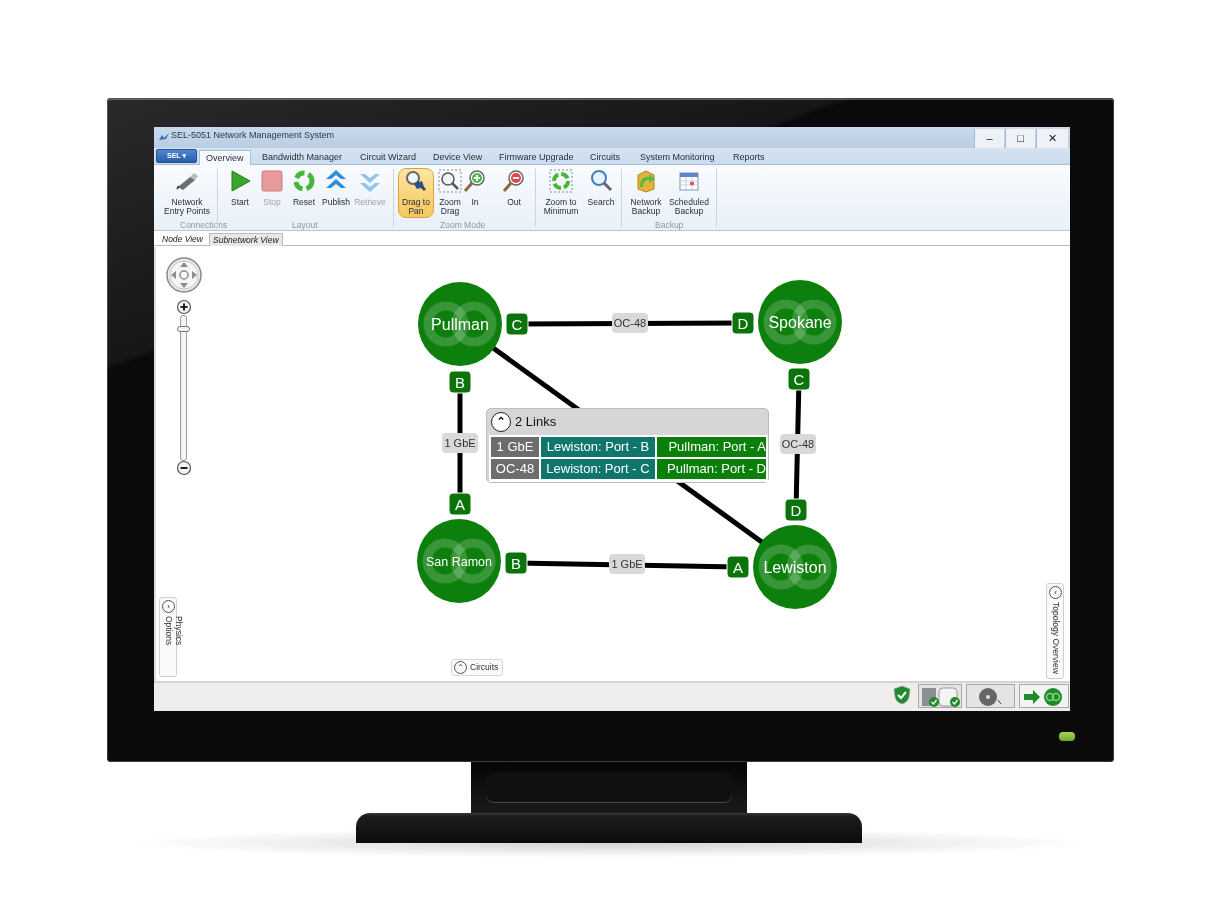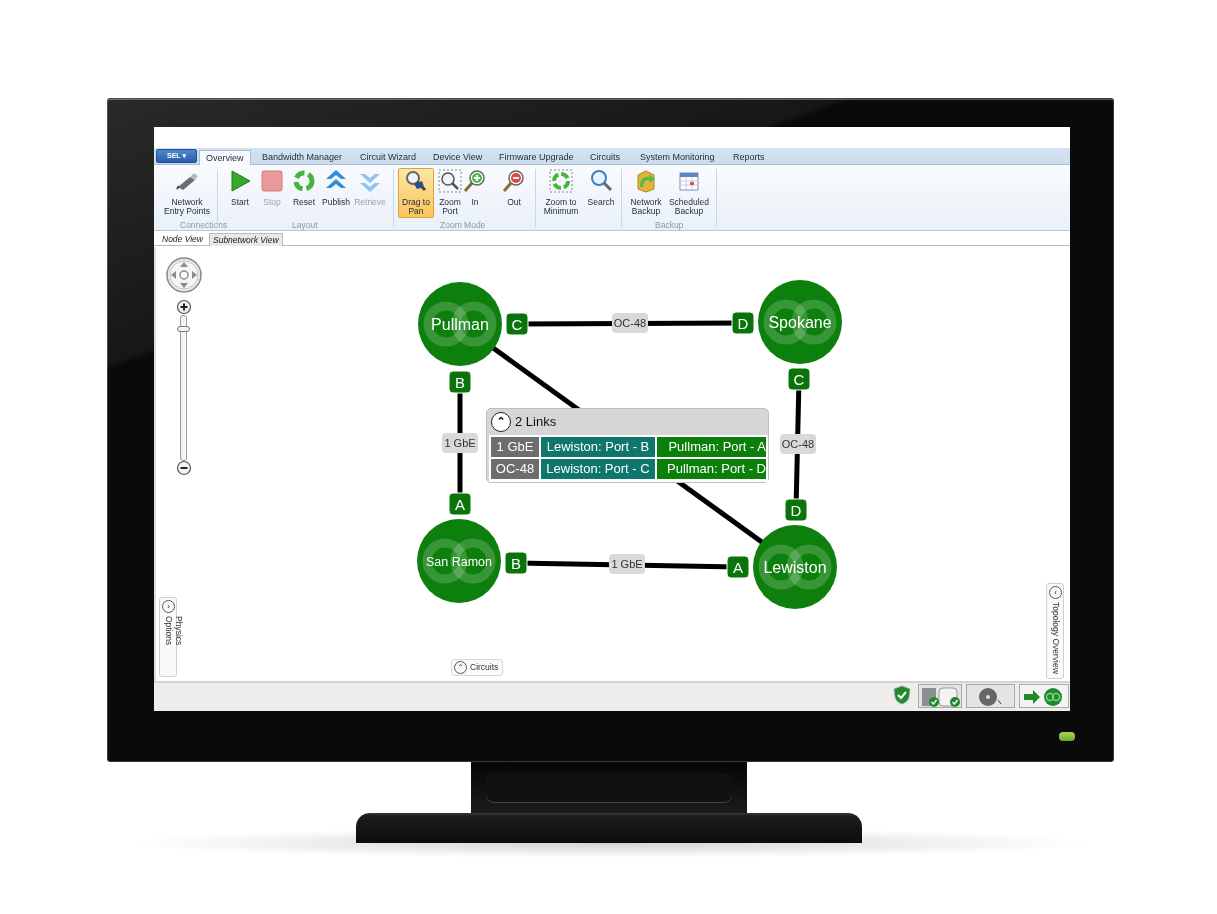--- a/index.html
+++ b/index.html
@@ -41,21 +41,21 @@
     background: linear-gradient(#4f86d0, #2a5eaa); border: 1px solid #234f93;
     color: #fff; font-size: 7px; text-align: center; line-height: 12px; font-weight: bold; }
   .tab { position: absolute; top: 2px; height: 15px; font-size: 9px; color: #1e2a38; line-height: 15px; padding: 0 6px; }
   .tab.active { background: #f6f9fd; border: 1px solid #a8bfd8; border-bottom: none; height: 16px; }
 
   .ribbon { position: absolute; left: 0; top: 38px; width: 100%; height: 66px;
     background: linear-gradient(#f9fbfe, #e9f0f8); border-bottom: 1px solid #b5c7db; }
   .rbtn { position: absolute; top: 4px; text-align: center; font-size: 8.5px; color: #1e2a38; line-height: 9px; }
   .rbtn .ico { width: 24px; height: 24px; margin: 0 auto 3px auto; position: relative; }
   .rbtn.disabled { color: #9aa3ad; }
-  .rbtn.selected { background: linear-gradient(#fde6a3, #f8c65d); border: 1px solid #d9a43c; border-radius: 2px; padding: 0 1px 1px 1px; }
+  .rbtn.selected { background: linear-gradient(#fde6a3, #f8c65d); border: 1px solid #d9a43c; border-radius: 8px; padding: 0 1px 1px 1px; }
   .group-label { position: absolute; top: 55px; font-size: 8.5px; color: #8c98a6; }
   .group-sep { position: absolute; top: 4px; width: 1px; height: 58px; background: #c9d6e4; }
 
   .viewtabs { position: absolute; left: 0; top: 105px; width: 100%; height: 14px; border-bottom: 1px solid #bbb; background: #fff; font-style: italic; }
   .vtab { position: absolute; top: 1px; height: 13px; font-size: 8.5px; line-height: 12px; padding: 0 3px; color: #222; }
   .vtab.inactive { background: #e8e8e8; border: 1px solid #bbb; border-bottom: none; }
 
   .canvas { position: absolute; left: 0; top: 120px; width: 100%; height: 434px; background: #fff; border-left: 2px solid #ddd; }
   .statusbar { position: absolute; left: 0; top: 554px; width: 100%; height: 30px; background: #efedeb; border-top: 2px solid #d6d3d0; }
 
@@ -95,20 +95,29 @@
 <div class="monitor-shadow"></div>
 <div class="bezel"></div>
 <div class="bezel-gloss"></div>
 <div class="power-led"></div>
 <div class="stand-neck"></div>
 <div class="stand-slot"></div>
 <div class="stand-base"></div>
 
 <div class="screen">
 
+  <div class="titlebar">
+    <svg class="app-icon" viewBox="0 0 10 8">
+      <path d="M0 7 L3 2 L5 5 L10 0 L7 6 Z" fill="#3a6fb5"></path>
+    </svg>
+    <span class="title">SEL-5051 Network Management System</span>
+    <div class="winbtn min">–</div>
+    <div class="winbtn max">□</div>
+    <div class="winbtn close">✕</div>
+  </div>
 
   <div class="tabbar">
     <div class="app-menu">SEL ▾</div>
     <div class="tab active" style="left:45px;">Overview</div>
     <div class="tab" style="left:102px;">Bandwidth Manager</div>
     <div class="tab" style="left:200px;">Circuit Wizard</div>
     <div class="tab" style="left:273px;">Device View</div>
     <div class="tab" style="left:339px;">Firmware Upgrade</div>
     <div class="tab" style="left:430px;">Circuits</div>
     <div class="tab" style="left:480px;">System Monitoring</div>
@@ -173,21 +182,21 @@
       <div>Drag to</div>
       <div>Pan</div>
     </div>
     <div class="rbtn" style="left:282px;width:28px;">
       <svg class="ico" viewBox="0 0 24 24">
         <rect x="1" y="1" width="22" height="22" fill="none" stroke="#888" stroke-dasharray="2 2"></rect>
           <circle cx="10" cy="10" r="6" fill="#eef4fa" stroke="#555" stroke-width="1.5"></circle>
           <path d="M14 14 L20 20" stroke="#555" stroke-width="2.5"></path>
       </svg>
       <div>Zoom</div>
-      <div>Port</div>
+      <div>Drag</div>
     </div>
     <div class="rbtn" style="left:309px;width:24px;">
       <svg class="ico" viewBox="0 0 24 24">
         <circle cx="14" cy="9" r="7" fill="#fff" stroke="#666" stroke-width="1.5"></circle>
           <circle cx="14" cy="9" r="5" fill="#4fb84a"></circle>
           <path d="M14 6 V12 M11 9 H17" stroke="#fff" stroke-width="1.8"></path>
           <path d="M9 14 L2 22" stroke="#8a6a3a" stroke-width="3"></path>
       </svg>
       <div>In</div>
     </div>

